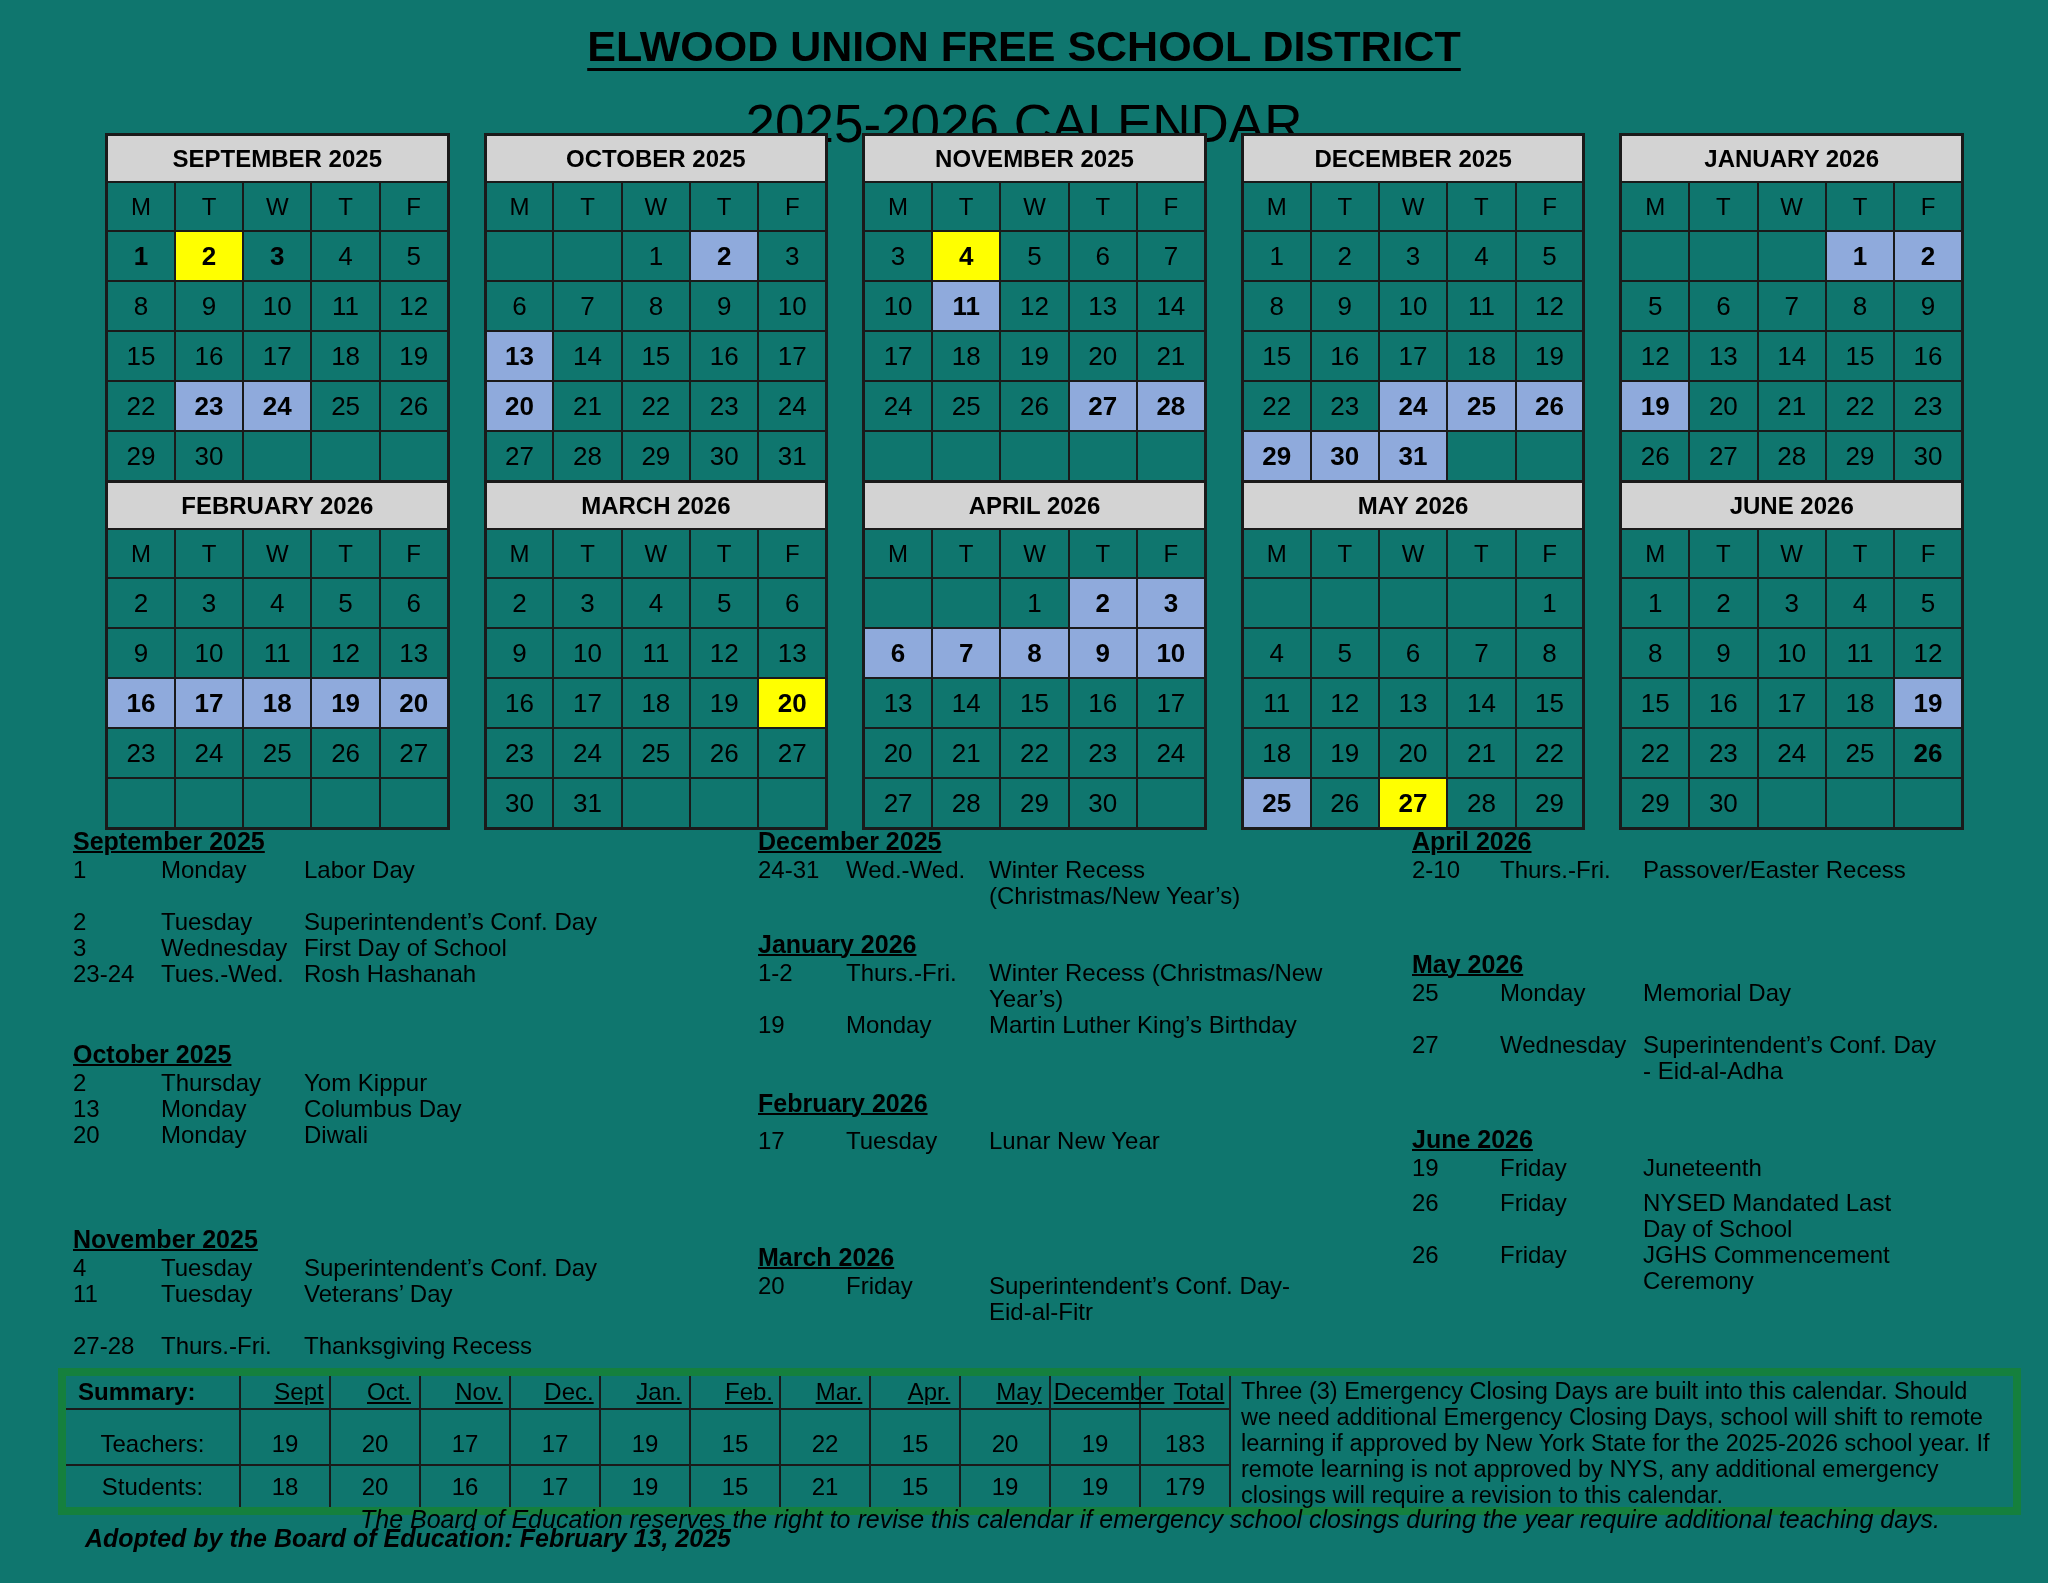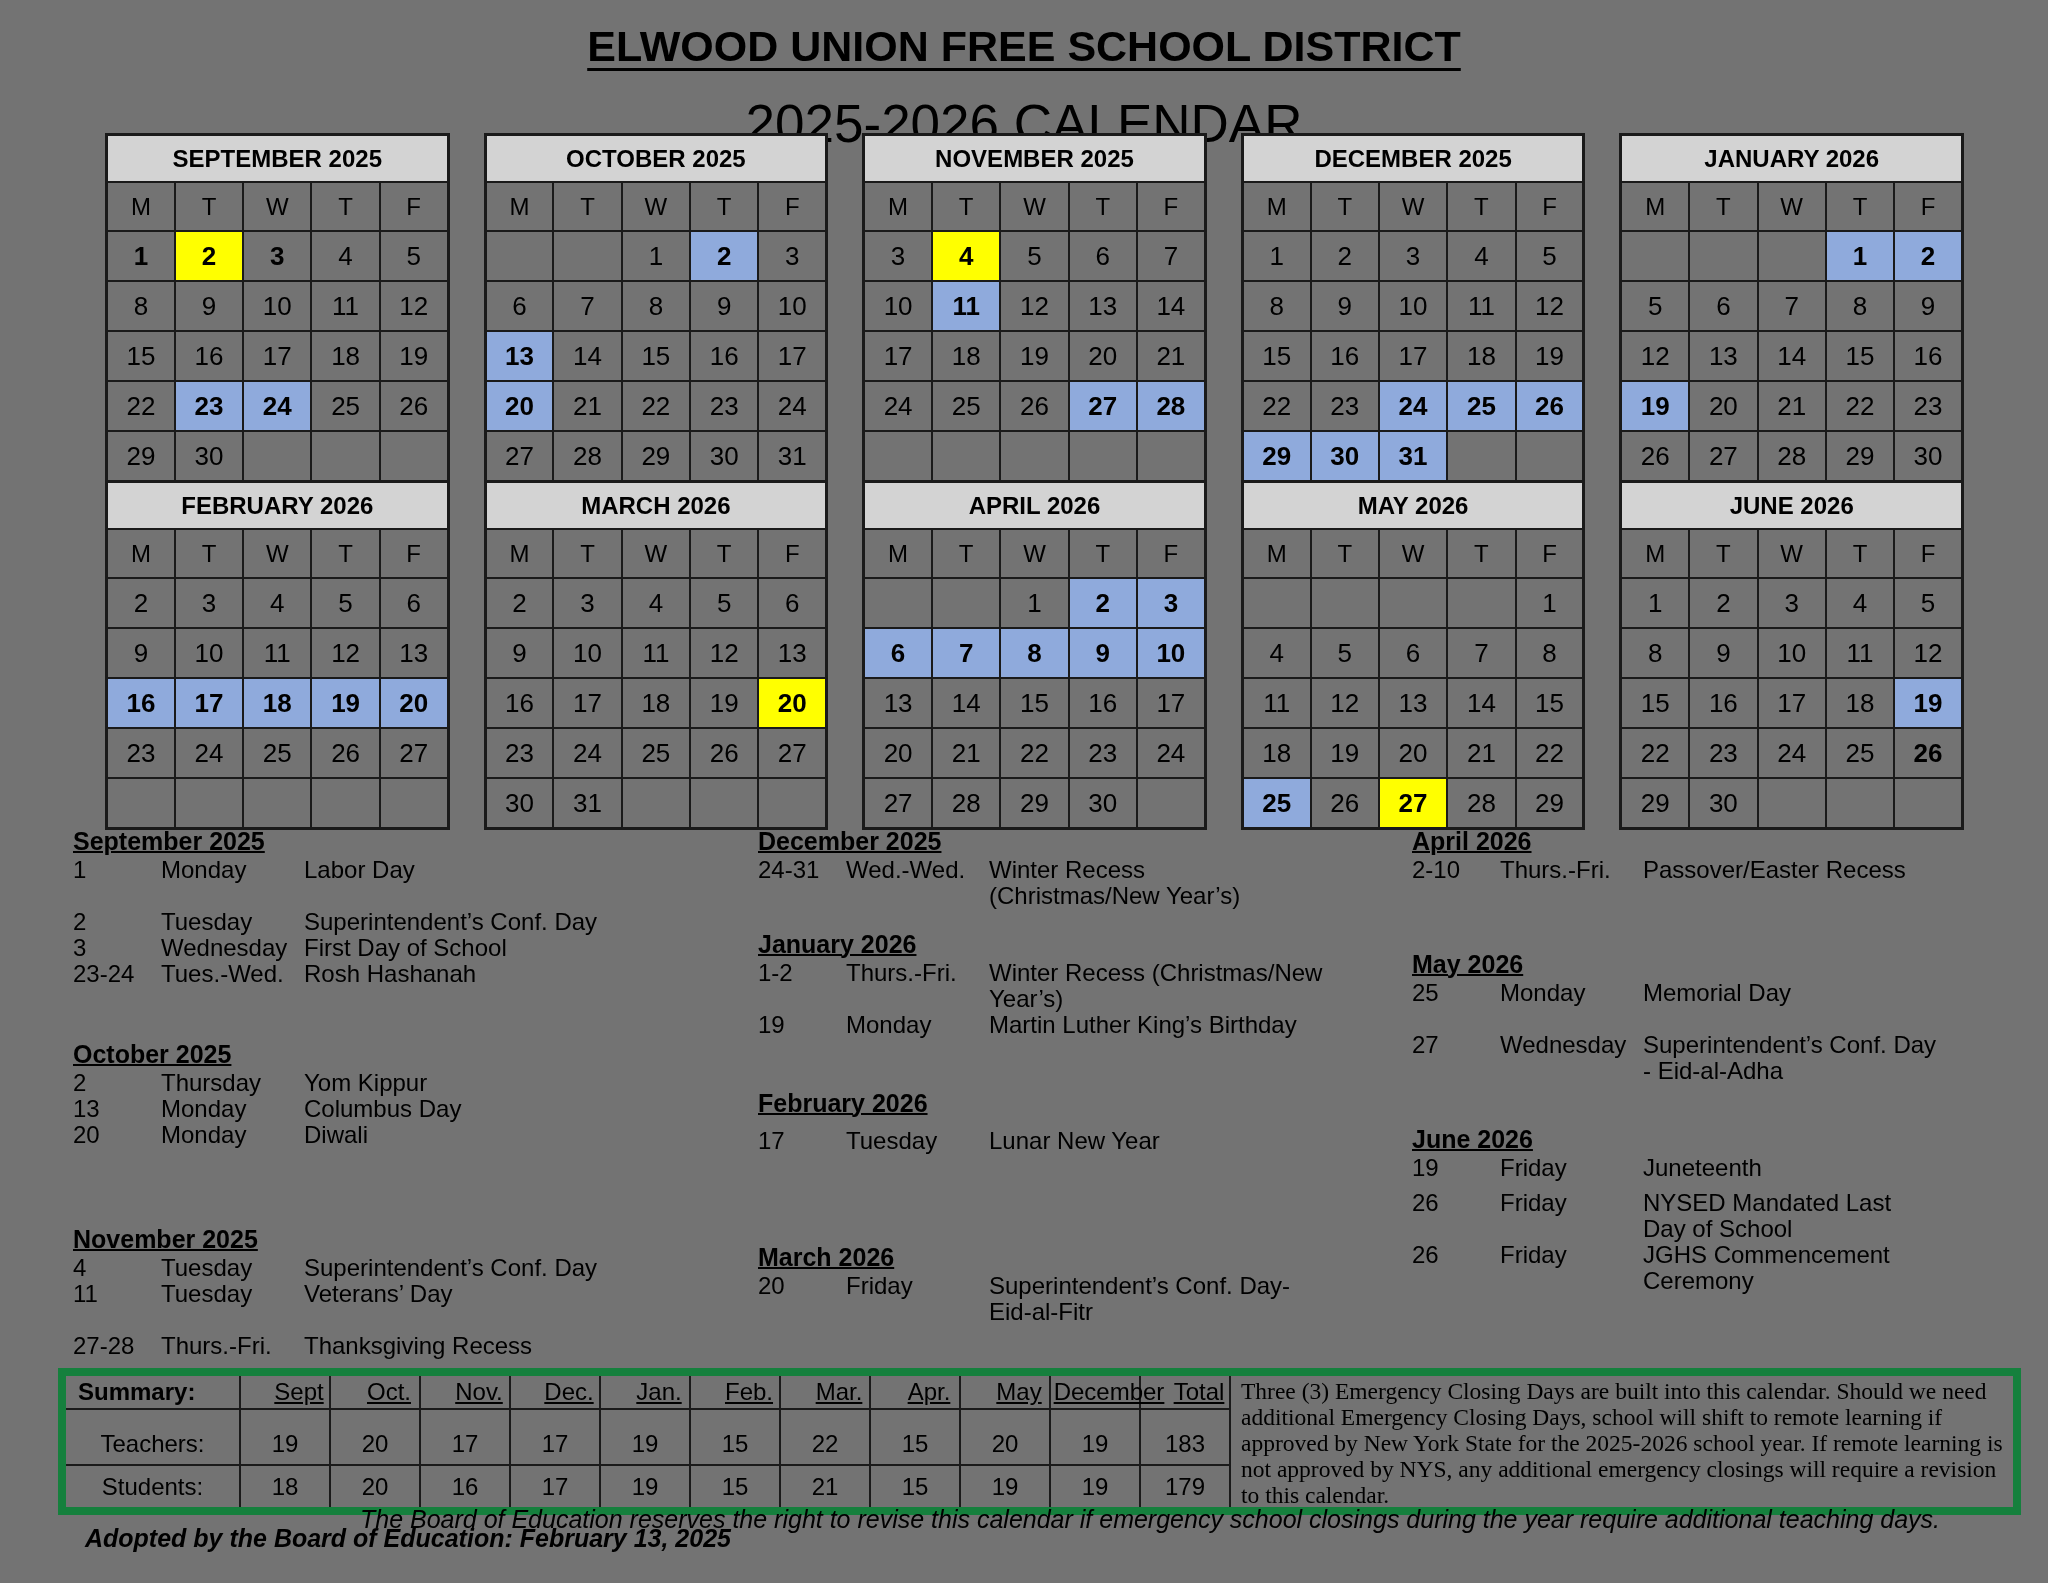--- a/index.html
+++ b/index.html
@@ -1,16 +1,16 @@
 <!DOCTYPE html>
 <html><head>
 <meta charset="utf-8">
 <style>
   html,body{margin:0;padding:0;background:#ffffff;}
-  .page{position:relative;width:2048px;height:1583px;background:#737373;color:#000;
+  .page{position:relative;width:2048px;height:1583px;background:#0f766e;color:#000;
         font-family:"Liberation Sans",sans-serif;overflow:hidden;}
 
   
   .title-wrap{position:absolute;top:22px;left:0;width:100%;text-align:center;}
   .t1{font-size:43px;font-weight:bold;text-decoration:underline;
       text-decoration-thickness:3px;text-underline-offset:7px;}
   .t2{font-size:53px;font-weight:normal;margin-top:22px;}
 
   
   .months-row{position:absolute;left:105px;width:1859px;display:grid;
@@ -46,21 +46,21 @@
            border:8px solid #15803d;display:grid;
            grid-template-columns:175px repeat(11,90px) 1fr;
            grid-template-rows:34px 56px 41px;font-size:24px;}
   .sum-cell{border-right:2px solid #1a1a1a;display:flex;align-items:center;
             justify-content:center;}
   .sum-row1{border-bottom:2px solid #1a1a1a;}
   .sum-row2{border-bottom:2px solid #1a1a1a;align-items:flex-start;padding-top:20px;}
   .sum-label-main{font-weight:bold;justify-content:flex-start;padding-left:12px;}
   .sum-head span{text-decoration:underline;margin-left:28px;}
   .note-cell{grid-column:13;grid-row:1/4;border-right:none;padding:2px 10px 0 10px;
-             font-size:23.5px;line-height:26px;text-align:left;display:block;font-family:Liberation Serif, serif;}
+             font-size:23.5px;line-height:26px;text-align:left;display:block;}
 
   
   .footnote{position:absolute;top:1505px;left:260px;width:1780px;text-align:center;
             font-style:italic;font-size:25px;}
   .adopted{position:absolute;top:1524px;left:85px;font-style:italic;font-weight:bold;
            font-size:25px;}
 </style>
 </head>
 <body>
 

